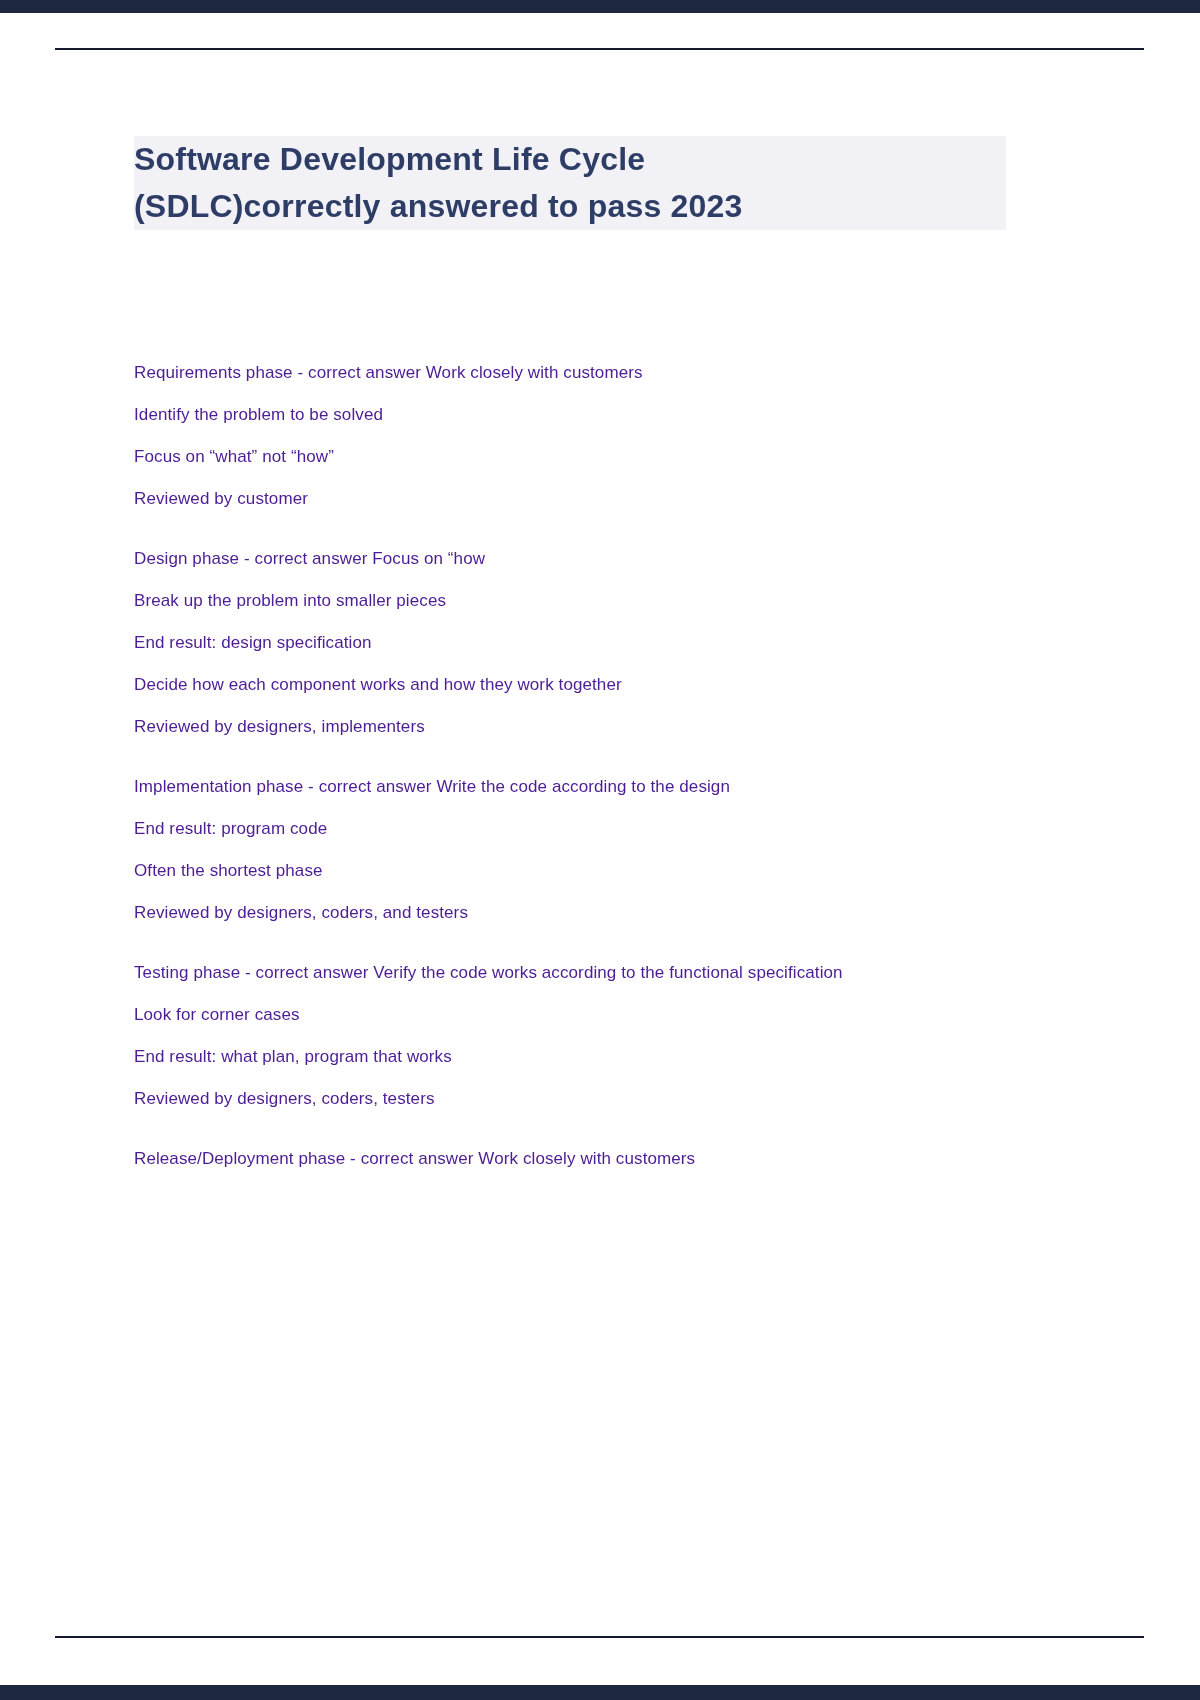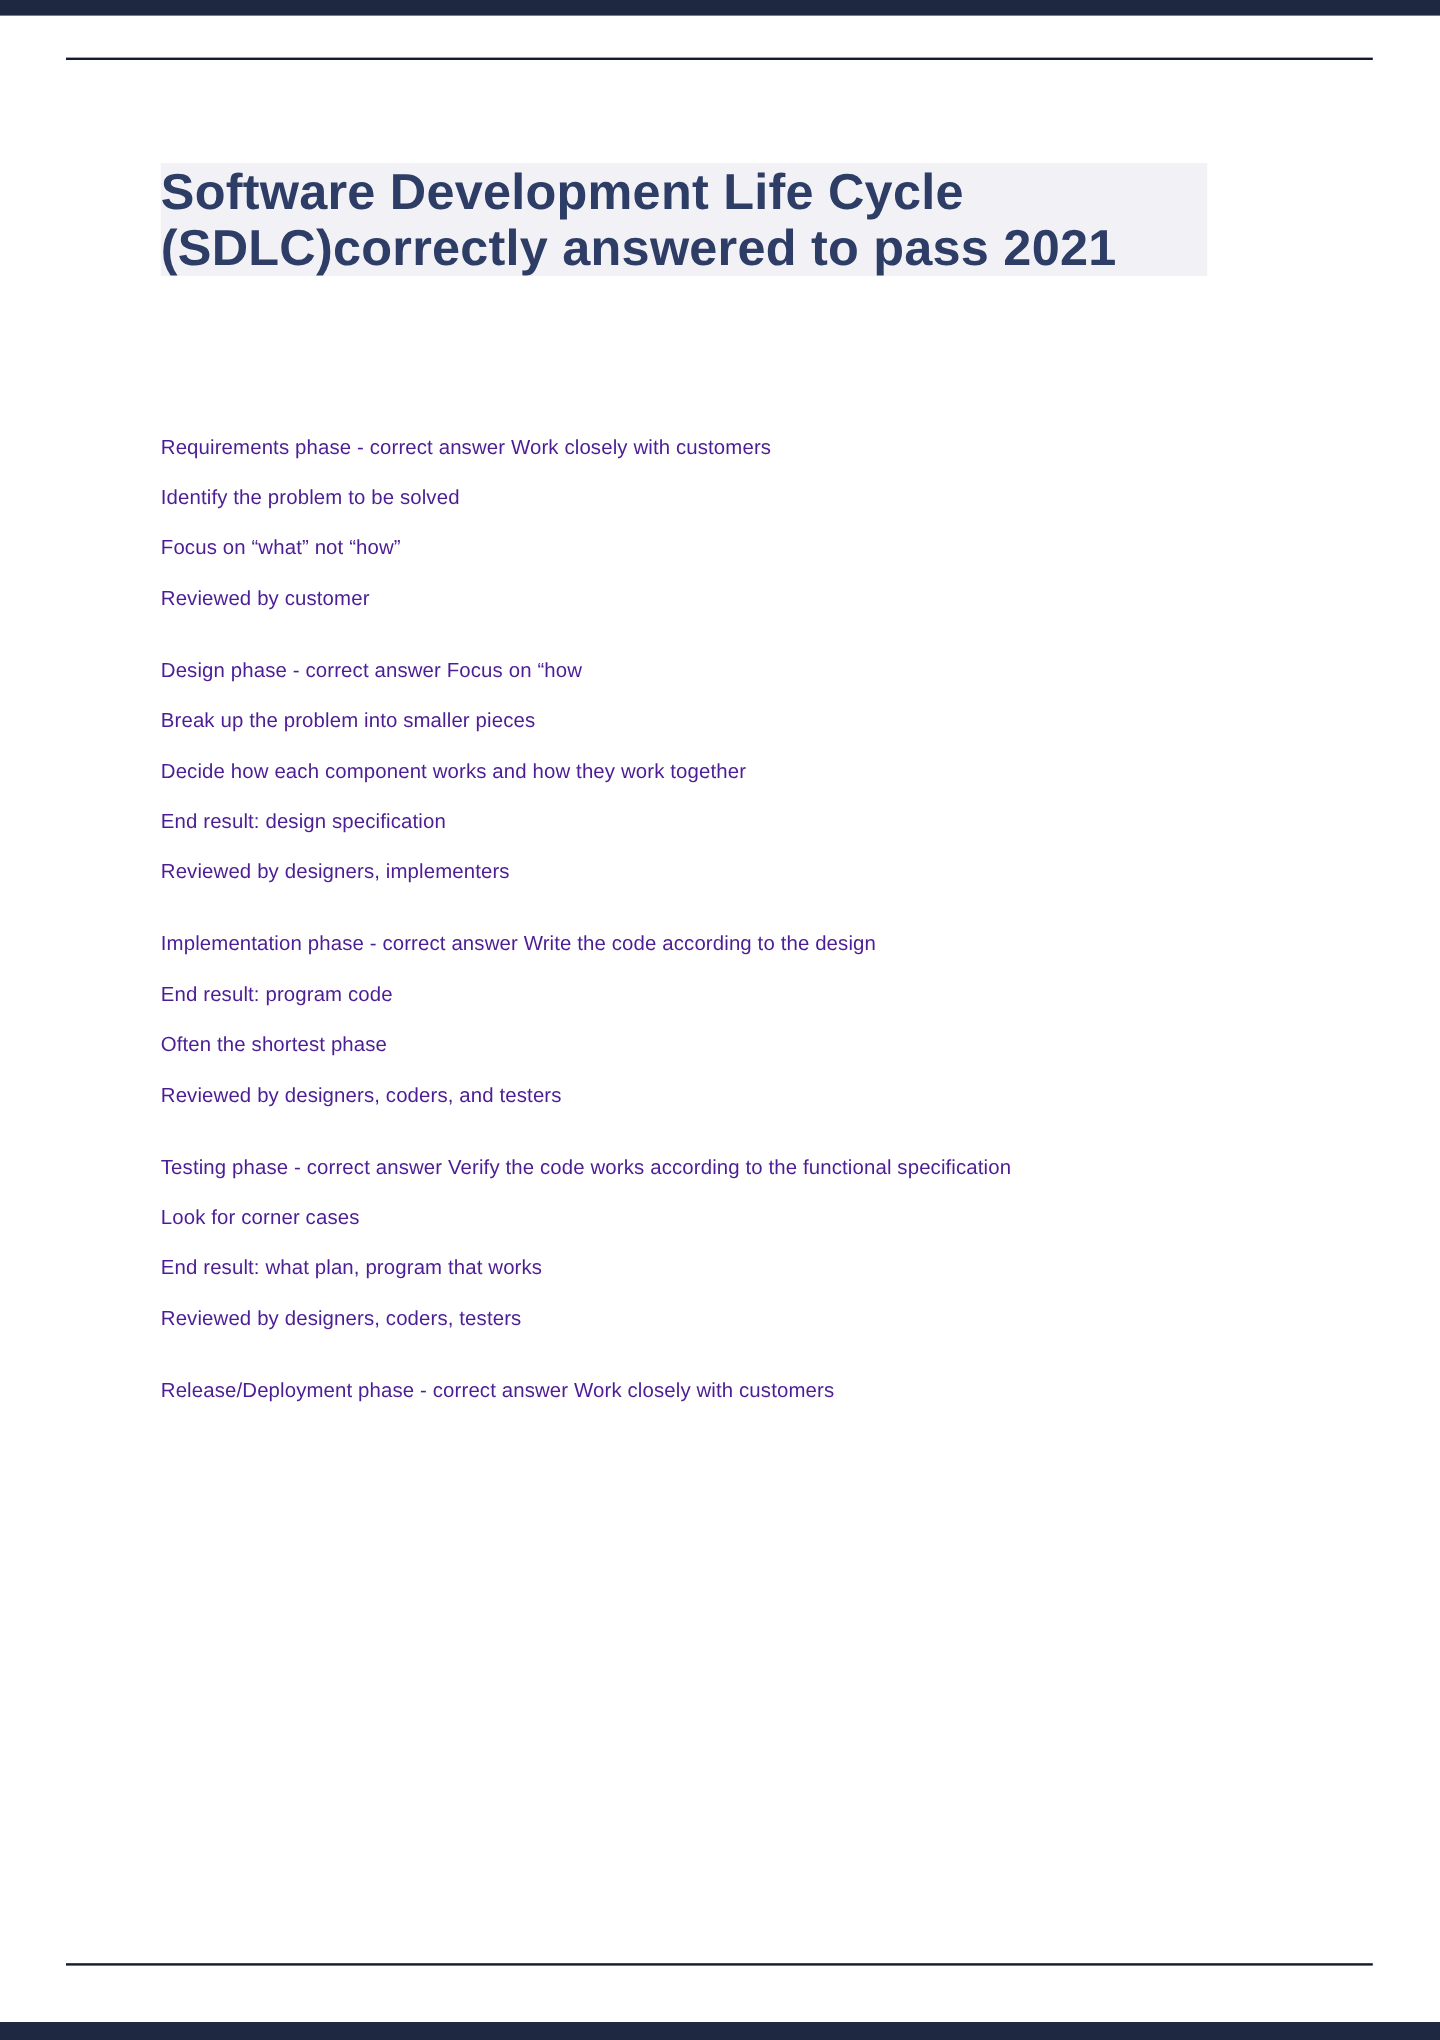--- a/index.html
+++ b/index.html
@@ -35,21 +35,21 @@
   .content {
     position: absolute;
     left: 134px;
     top: 136px;
     right: 90px;
   }
   .title-block {
     width: 872px;
     background: #f1f1f6;
     color: #2e3d66;
-    font-size: 42px;
+    font-size: 32px;
     font-weight: 700;
     line-height: 47px;
     letter-spacing: 0.2px;
     margin: 0 0 134px 0;
   }
   .title-line {
     white-space: nowrap;
   }
   .section {
     margin: 0 0 42px 0;
@@ -67,35 +67,35 @@
 
 <div class="page">
 
   <div class="edge-bar top"></div>
   <div class="rule header"></div>
 
   <div class="content">
 
     <h1 class="title-block">
       <div class="title-line">Software Development Life Cycle</div>
-      <div class="title-line">(SDLC)correctly answered to pass 2021</div>
+      <div class="title-line">(SDLC)correctly answered to pass 2023</div>
     </h1>
 
     <div class="section">
       <p>Requirements phase - correct answer Work closely with customers</p>
       <p>Identify the problem to be solved</p>
       <p>Focus on “what” not “how”</p>
       <p>Reviewed by customer</p>
     </div>
 
     <div class="section">
       <p>Design phase - correct answer Focus on “how</p>
       <p>Break up the problem into smaller pieces</p>
+      <p>End result: design specification</p>
       <p>Decide how each component works and how they work together</p>
-      <p>End result: design specification</p>
       <p>Reviewed by designers, implementers</p>
     </div>
 
     <div class="section">
       <p>Implementation phase - correct answer Write the code according to the design</p>
       <p>End result: program code</p>
       <p>Often the shortest phase</p>
       <p>Reviewed by designers, coders, and testers</p>
     </div>
 

